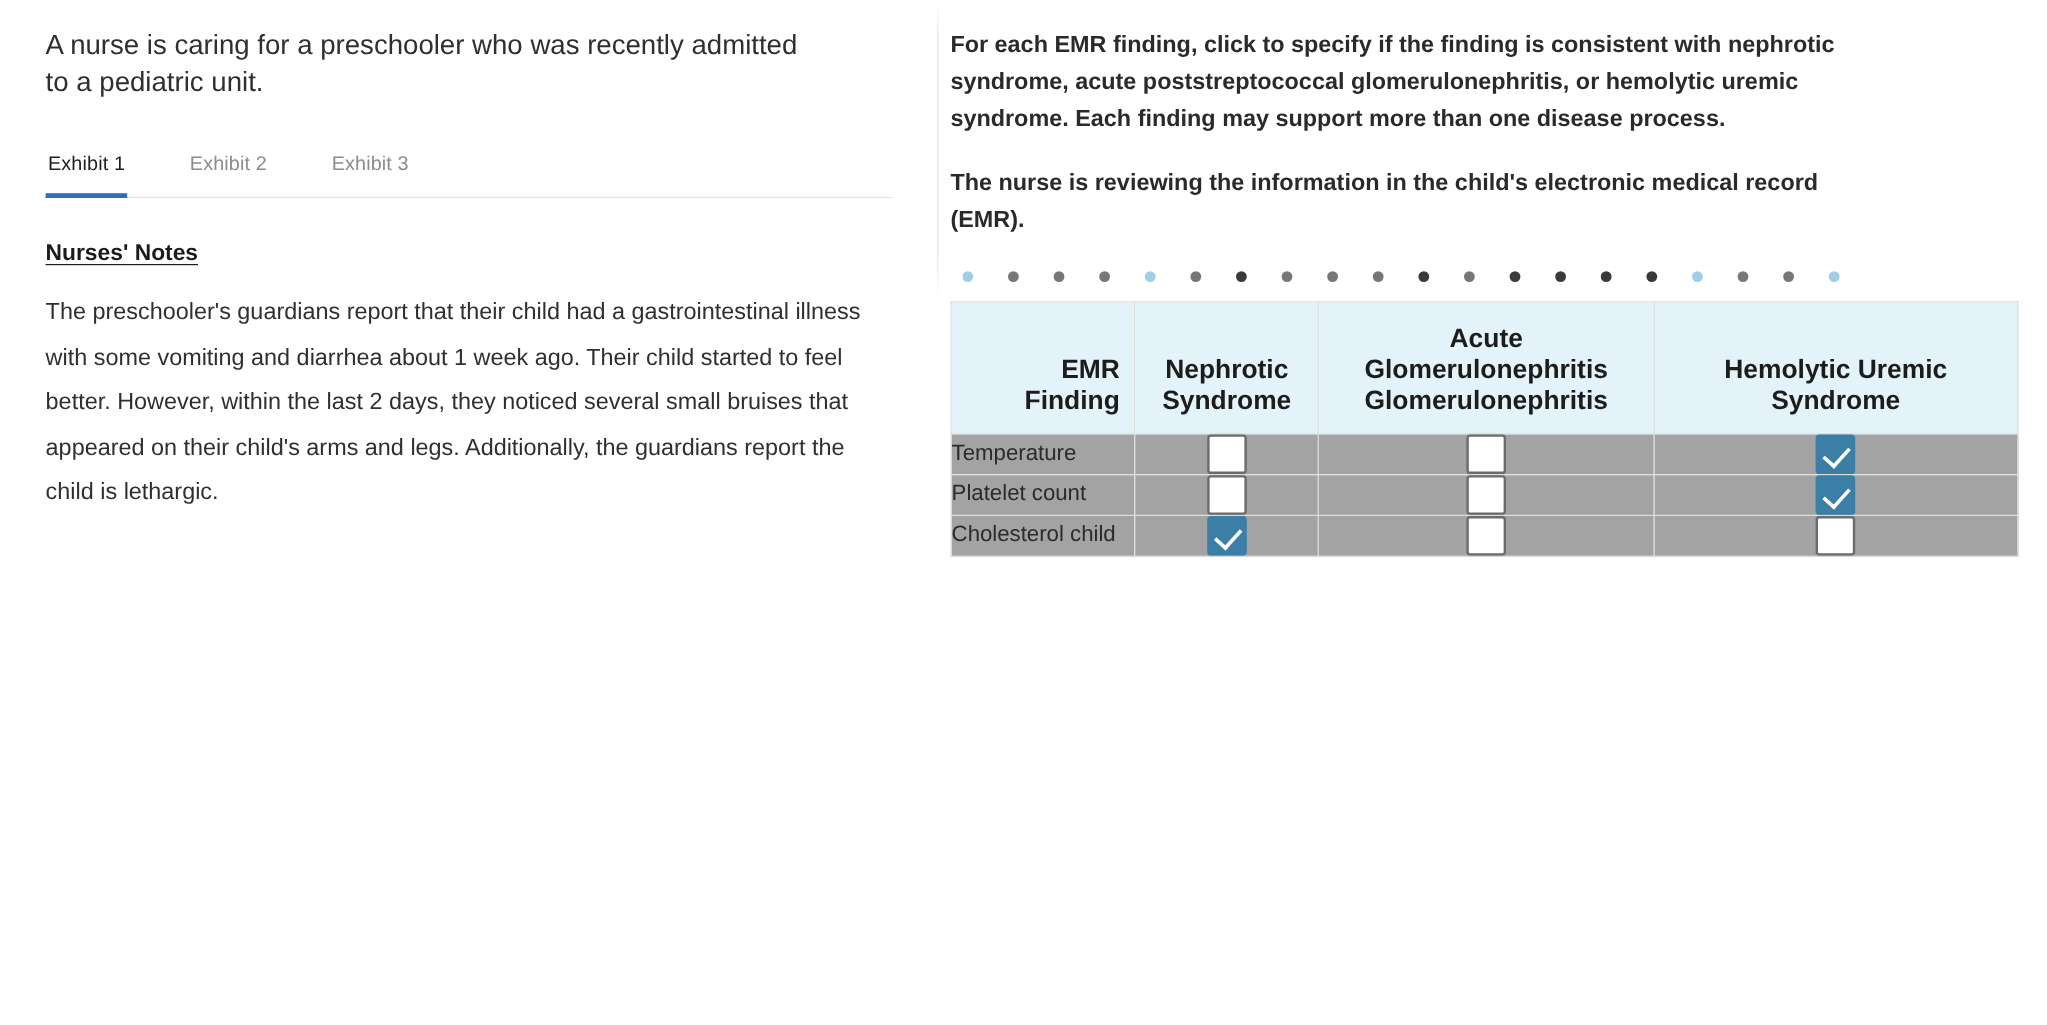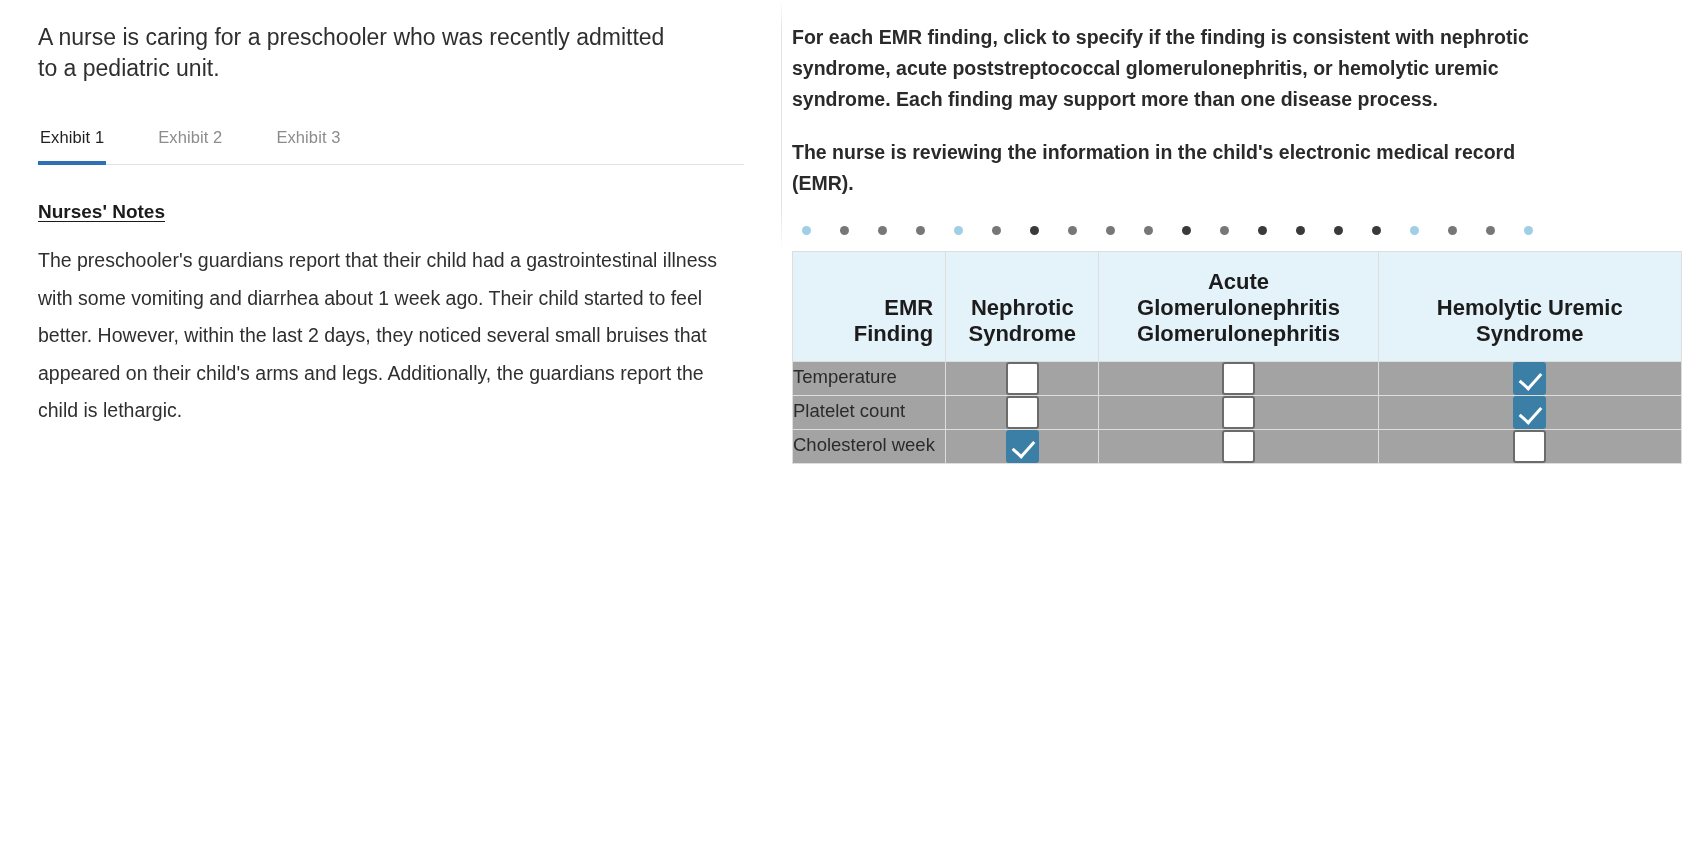--- a/index.html
+++ b/index.html
@@ -282,21 +282,21 @@
               <td class="cb-cell"><span class="checkbox"></span></td>
               <td class="cb-cell"><span class="checkbox checked"></span></td>
             </tr>
             <tr>
               <td class="finding">Platelet count</td>
               <td class="cb-cell"><span class="checkbox"></span></td>
               <td class="cb-cell"><span class="checkbox"></span></td>
               <td class="cb-cell"><span class="checkbox checked"></span></td>
             </tr>
             <tr>
-              <td class="finding">Cholesterol week</td>
+              <td class="finding">Cholesterol child</td>
               <td class="cb-cell"><span class="checkbox checked"></span></td>
               <td class="cb-cell"><span class="checkbox"></span></td>
               <td class="cb-cell"><span class="checkbox"></span></td>
             </tr>
           </tbody>
       </table>
     </div>
   </div>
 </div>
 

